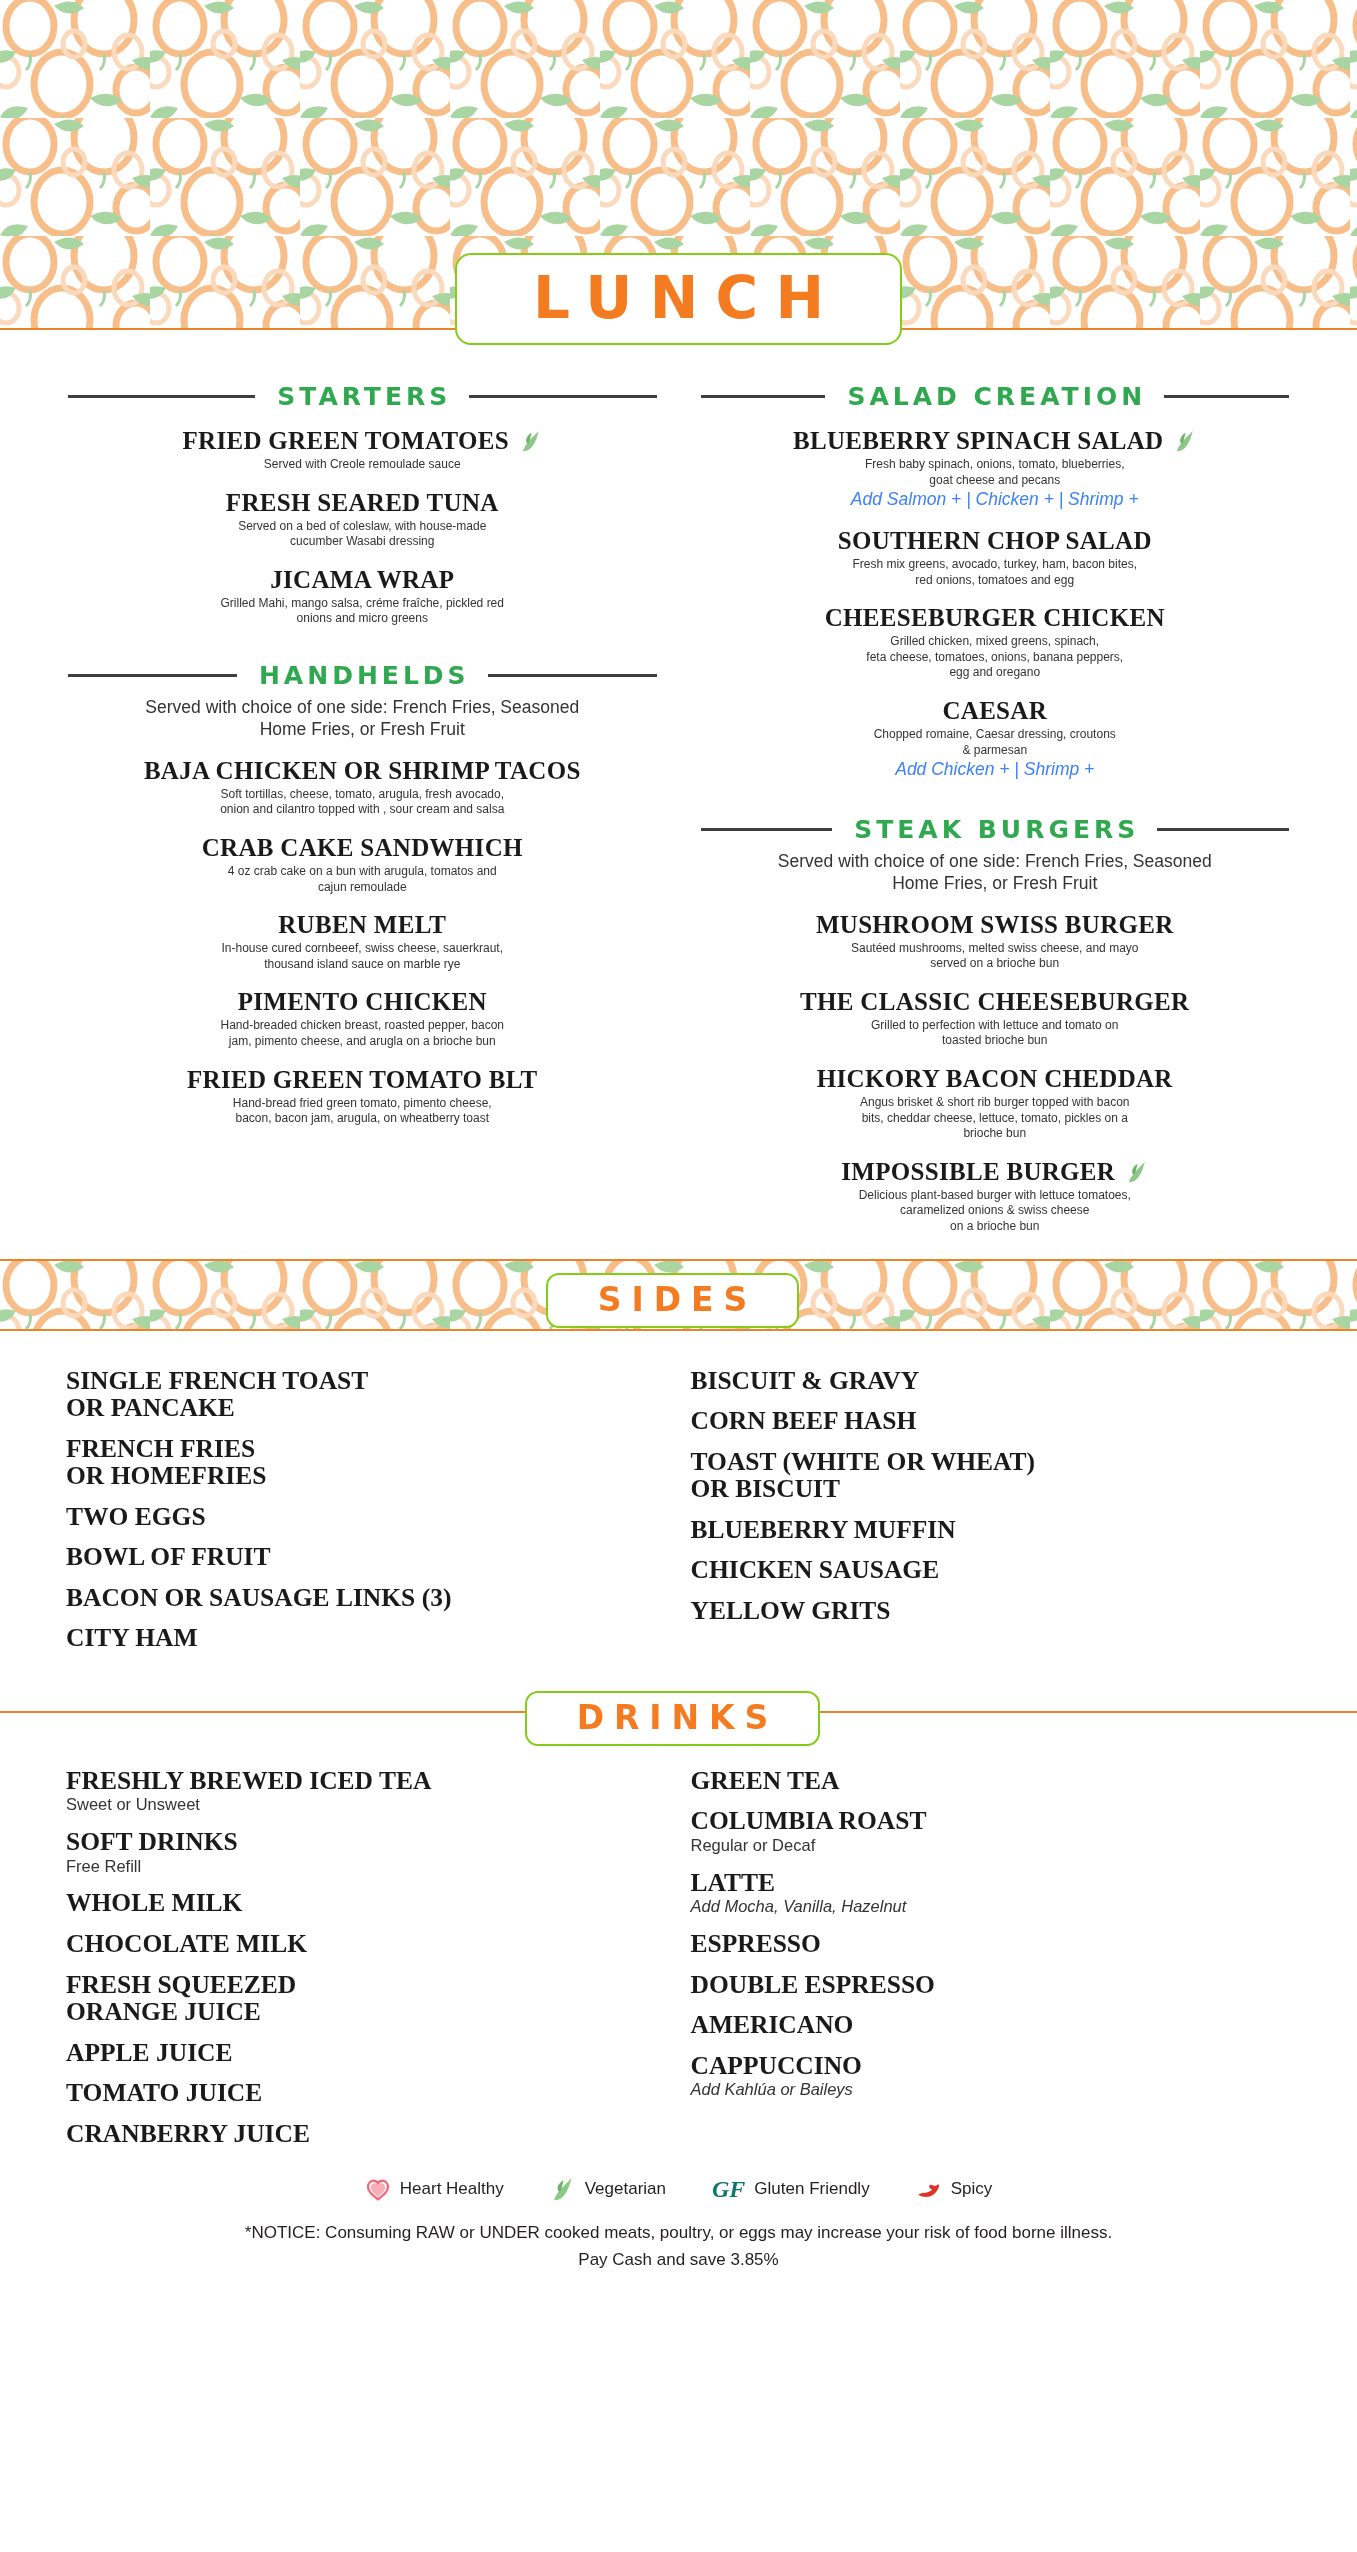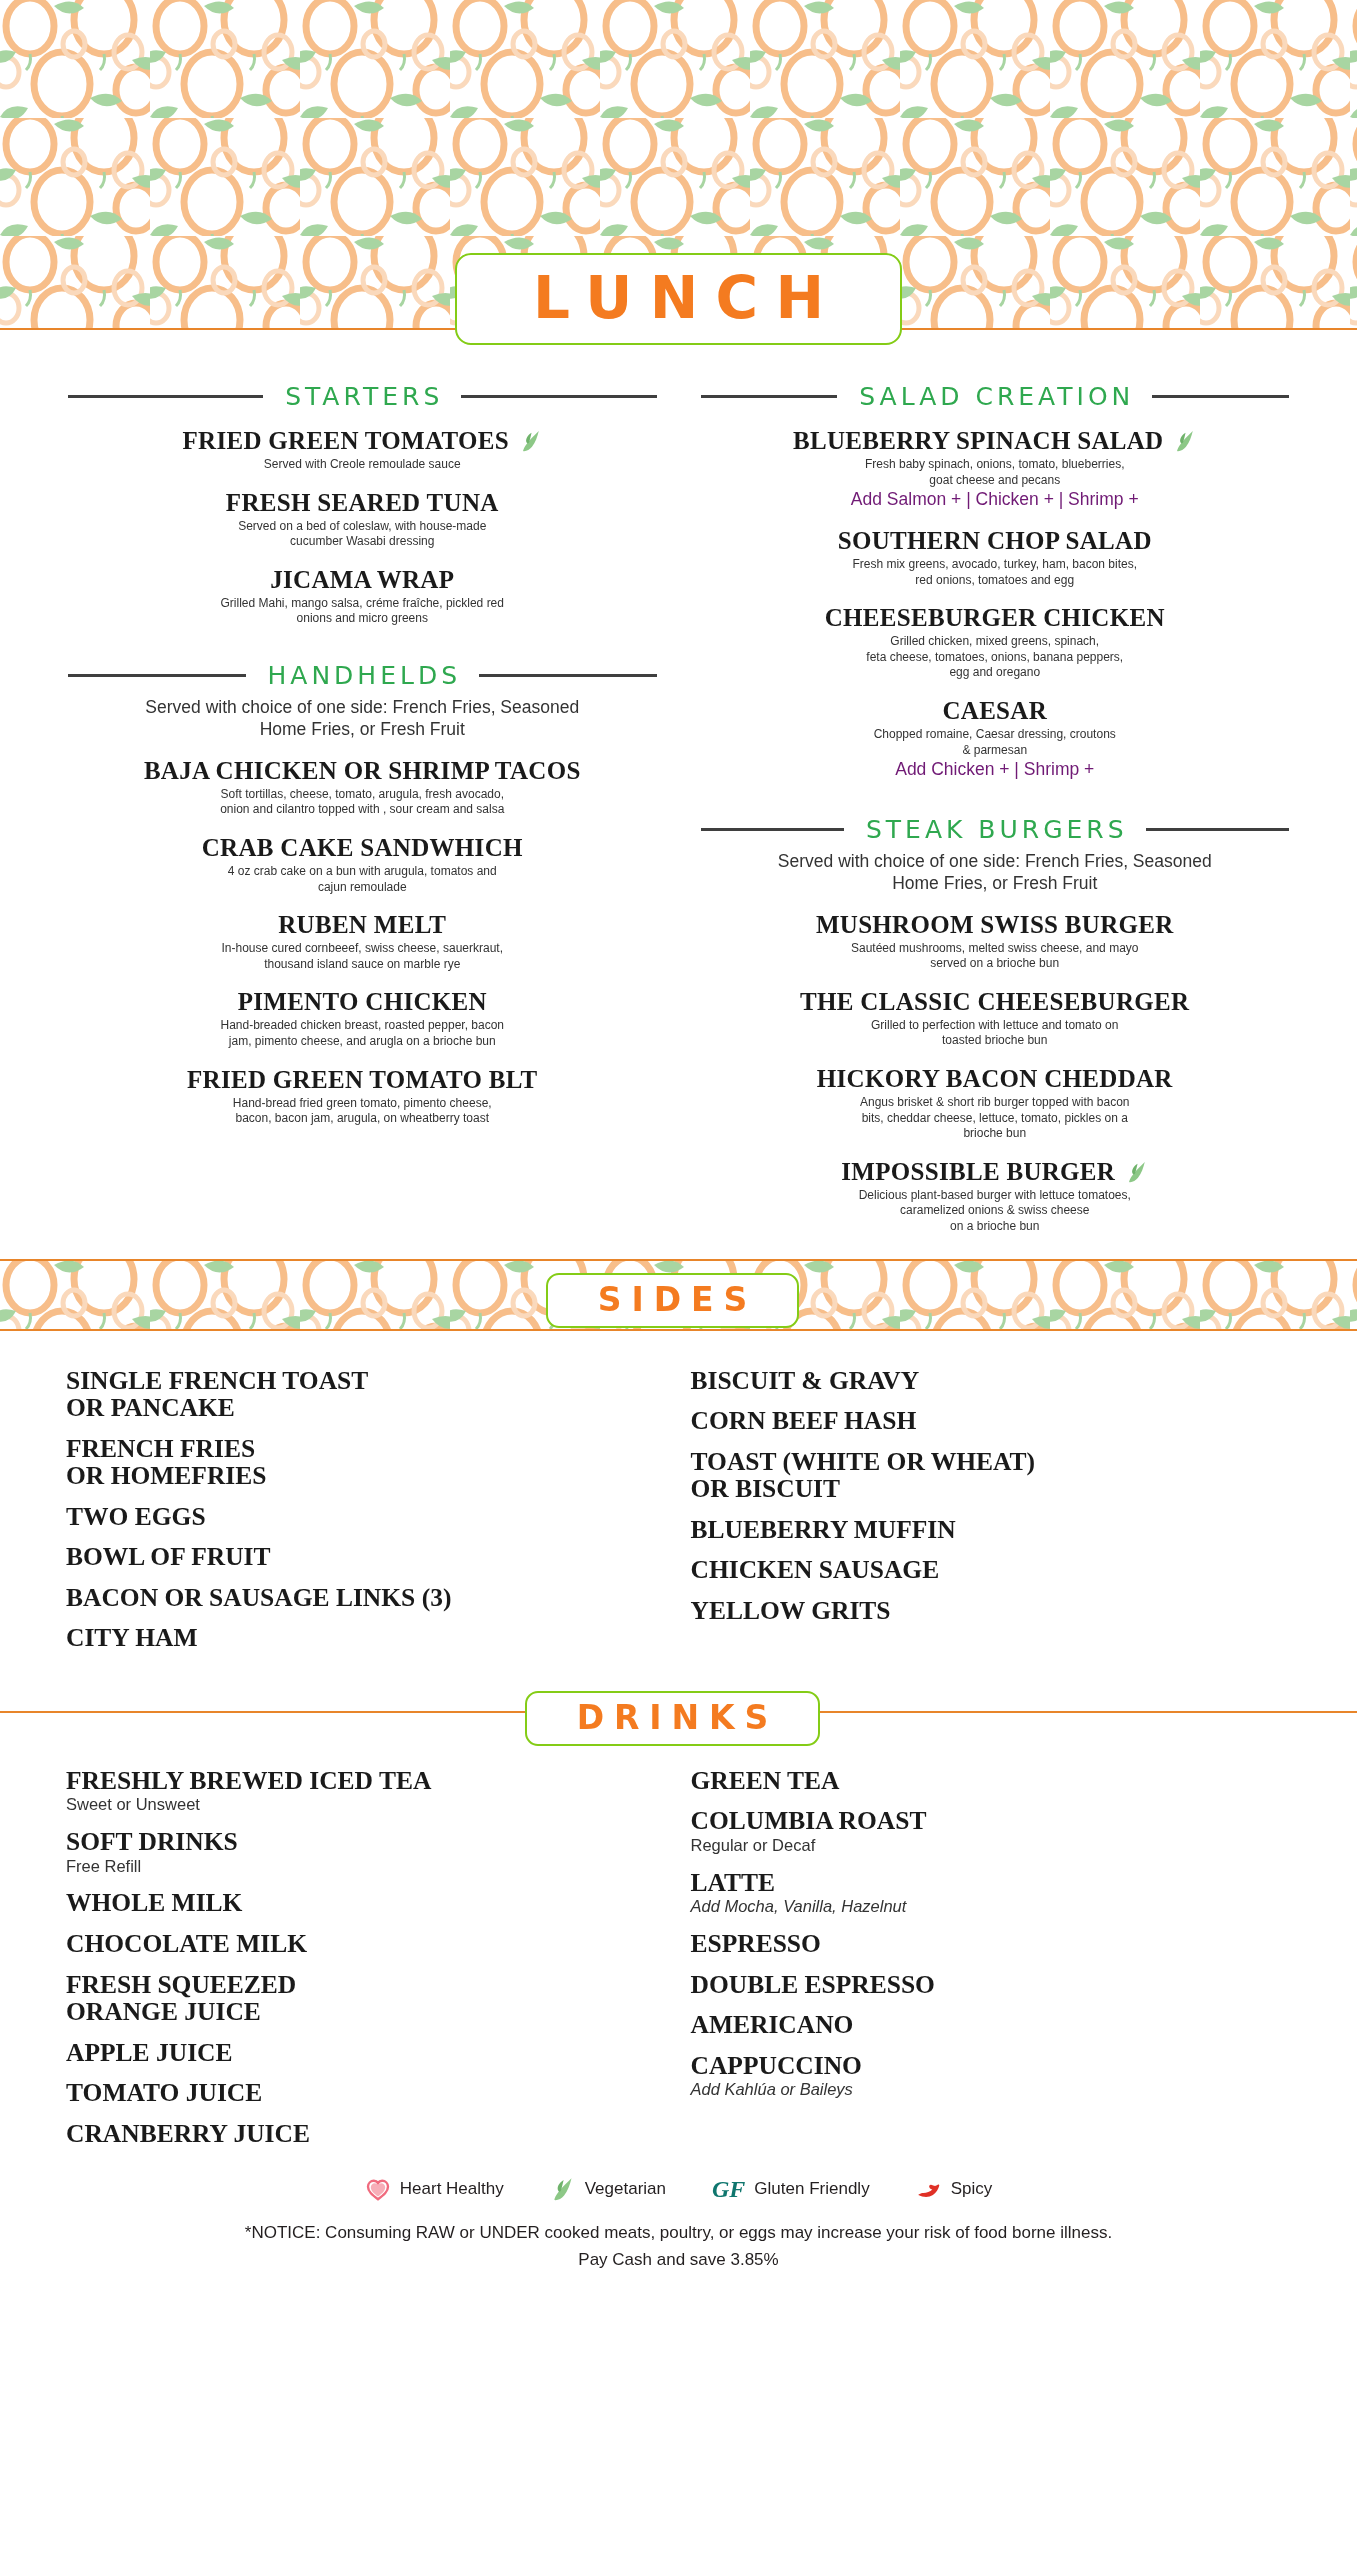--- a/index.html
+++ b/index.html
@@ -75,21 +75,21 @@
     margin-bottom: 6px;
   }
   .sec-head .rule {
     flex: 1 1 auto;
     height: 3px;
     background: #3f3f3f;
   }
   .sec-head .sec-title {
     flex: 0 0 auto;
     font-family: "DejaVu Sans", sans-serif;
-    font-weight: normal;
+    font-weight: bold;
     font-size: 25px;
     color: #2FA84F;
     letter-spacing: 0.16em;
     text-indent: 0.16em;
     white-space: nowrap;
   }
 
   
   .item { text-align: center; margin-top: 16px; }
   .item:first-of-type { margin-top: 14px; }
@@ -109,22 +109,23 @@
     gap: 11px;
   }
   .item-desc {
     font-size: 12px;
     line-height: 1.30;
     color: #333;
     margin-top: 2px;
   }
   .item-add {
     font-size: 17.5px;
+    font-style: italic;
     line-height: 1.30;
-    color: #701a75;
+    color: #3b82f6;
   }
   .sec-note {
     text-align: center;
     font-size: 17.5px;
     line-height: 1.28;
     color: #333;
   }
 
   
   .leaf-icon { display: inline-block; width: 22px; height: 24px; flex: 0 0 auto; }

